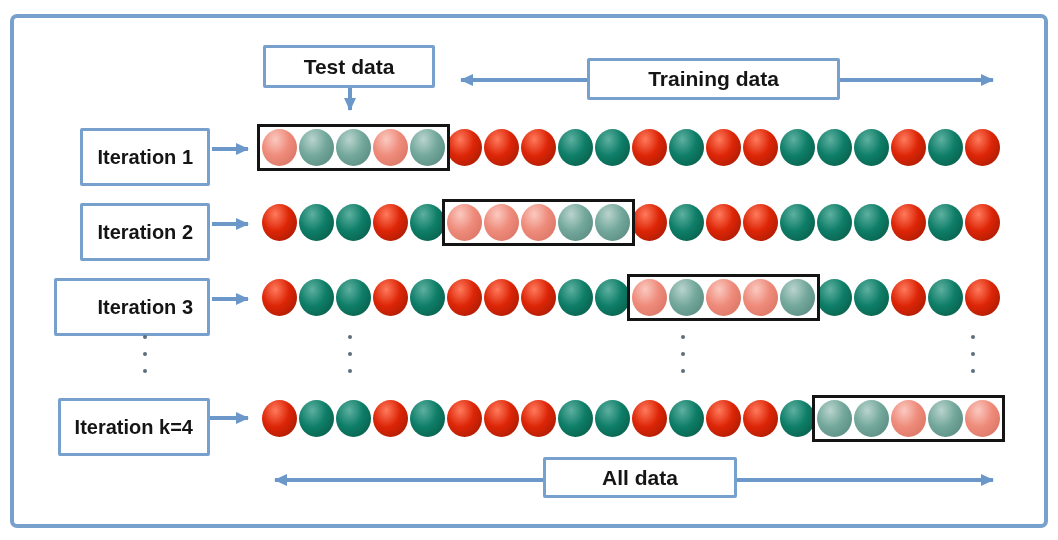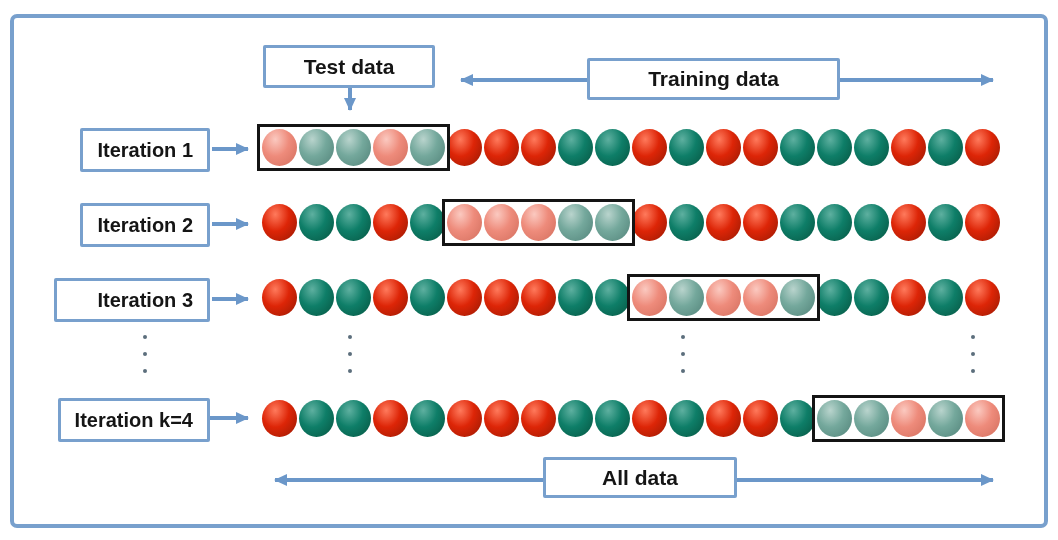--- a/index.html
+++ b/index.html
@@ -12,21 +12,21 @@
     border:4px solid var(--blue,#78a0cd);border-radius:7px;background:transparent;
   }
   .overlay{position:absolute;left:0;top:0;pointer-events:none;}
   .hdr-box,.iter-label{
     position:absolute;box-sizing:border-box;background:#ffffff;
     border:3px solid var(--blue,#78a0cd);border-radius:2px;
     display:flex;align-items:center;justify-content:center;
     font-weight:bold;white-space:nowrap;
   }
   .hdr-box{font-size:21px;}
-  .iter-label{font-size:20px;padding:0 14px;height:44px;}
+  .iter-label{font-size:20px;padding:0 14px;height:58px;}
   .iter-row{position:absolute;left:262px;height:37px;}
   .balls{display:flex;}
   .ball{
     flex:0 0 auto;width:35px;height:37px;margin-right:2px;border-radius:50%;
   }
   .ball.red{background:radial-gradient(ellipse at 38% 28%, #ff7a5c 0%, var(--c-red,#dd2507) 45%, #9c1a03 96%);}
   .ball.teal{background:radial-gradient(ellipse at 38% 28%, #5eb0a0 0%, var(--c-teal,#0e7e68) 45%, #075743 96%);}
   .ball.red-faded{background:radial-gradient(ellipse at 38% 28%, #fbc9c0 0%, var(--c-red-faded,#ee8b7b) 45%, #d4705f 96%);}
   .ball.teal-faded{background:radial-gradient(ellipse at 38% 28%, #b9d4cd 0%, var(--c-teal-faded,#74a89c) 45%, #54857b 96%);}
   .fold-box{

